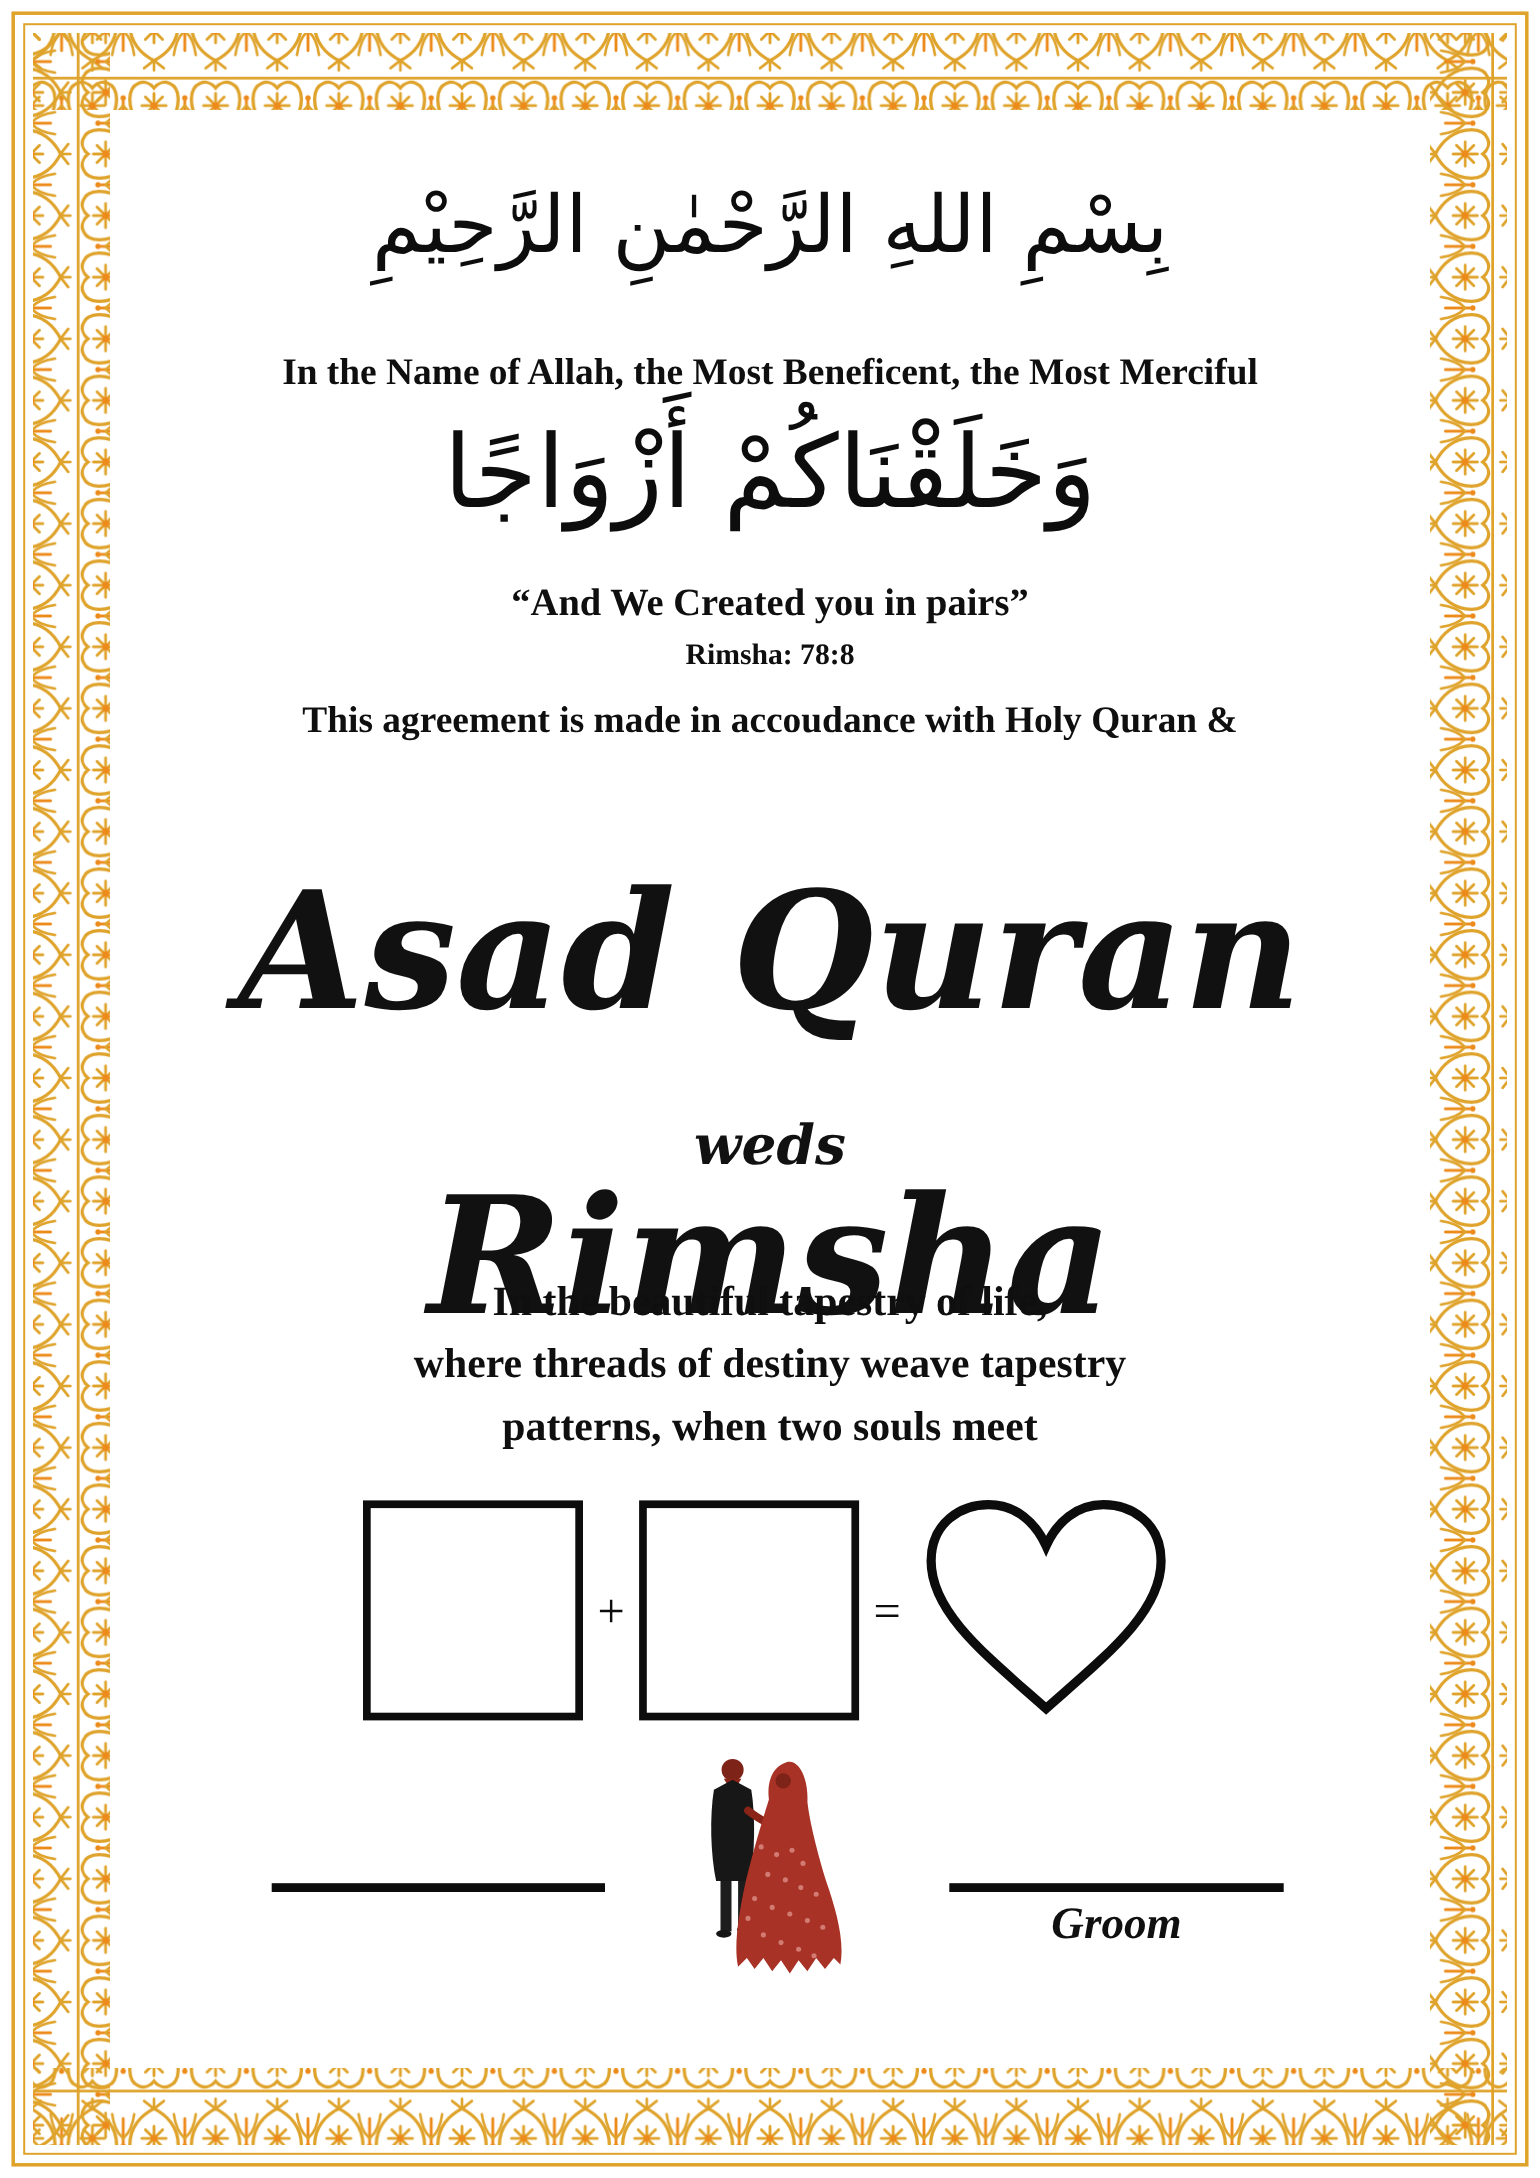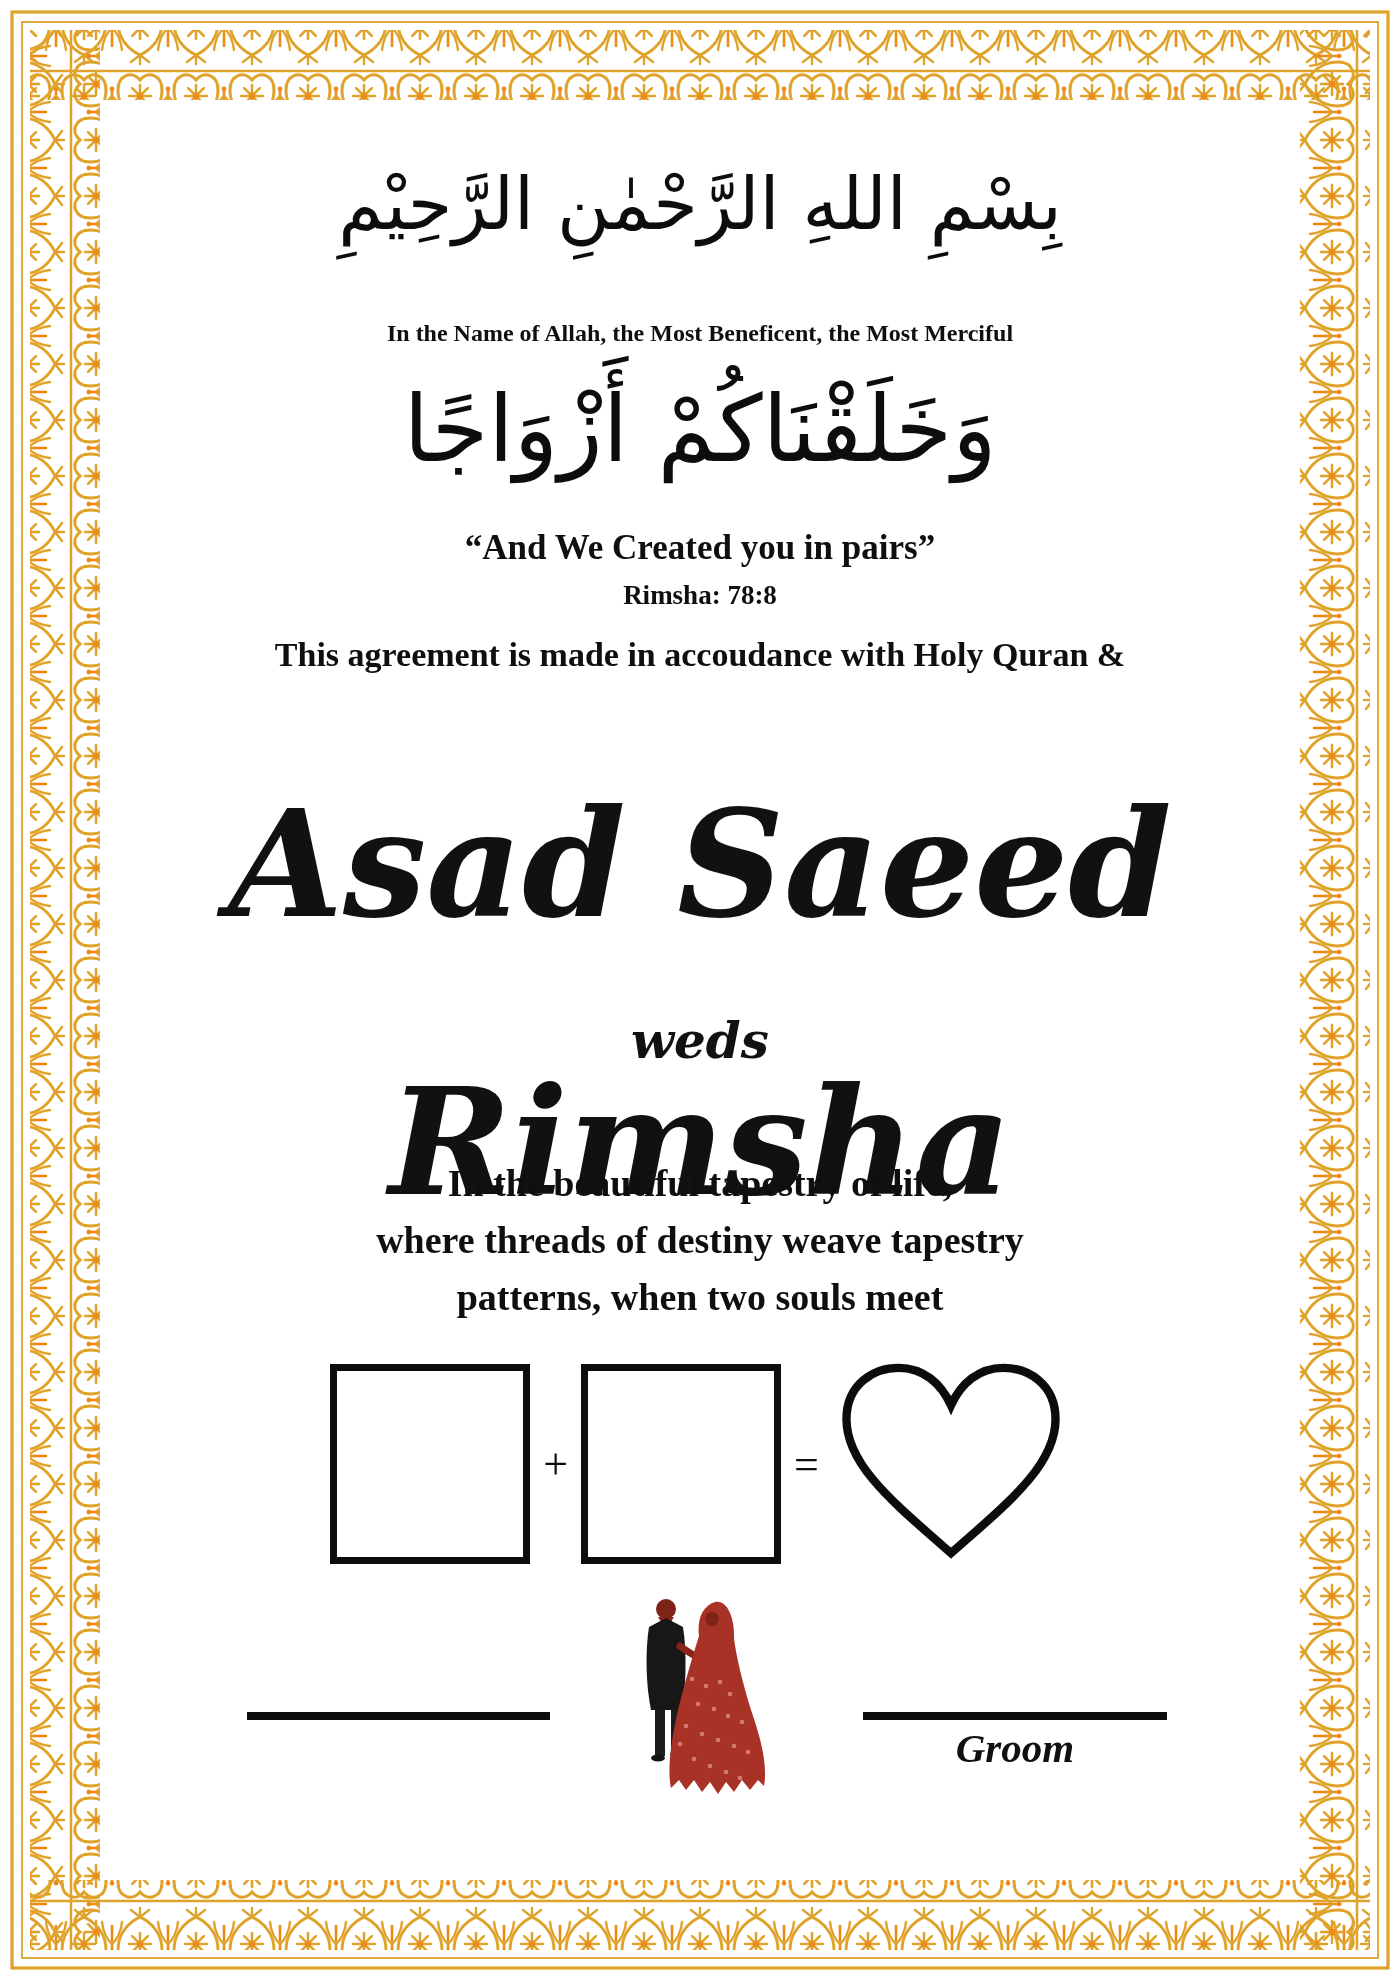--- a/index.html
+++ b/index.html
@@ -6,21 +6,21 @@
   body{width:1400px;height:1980px;background:#ffffff;position:relative;overflow:hidden;
        font-family:"Liberation Serif", serif;color:#111;}
   .page{position:absolute;inset:0;}
   .border-svg{position:absolute;inset:0;}
   .couple-svg{position:absolute;left:622px;top:1594px;}
   .block{position:absolute;left:100px;right:100px;text-align:center;}
   .arabic{font-family:"DejaVu Sans", sans-serif;direction:rtl;color:#0d0d0d;}
   .ar-bismillah{top:158px;font-size:72px;line-height:1.3;}
   .ar-verse{top:372px;font-size:92px;line-height:1.25;}
   .serif-bold{font-weight:bold;color:#0f0f0f;}
-  .bismillah-en{top:320px;font-size:24px;}
+  .bismillah-en{top:320px;font-size:34px;}
   .verse-en{top:528px;font-size:35px;}
   .verse-ref{top:580px;font-size:27px;}
   .agreement{top:632px;font-size:34px;line-height:1.33;}
   .script-name{font-family:"DejaVu Serif", serif;font-style:italic;font-weight:bold;line-height:1;}
   .name-groom{top:790px;font-size:148px;}
   .weds{top:1016px;font-size:50px;}
   .name-bride{top:1068px;font-size:148px;}
   .poem{top:1155px;font-size:38px;line-height:1.5;}
   .poem span{display:block;}
   .agreement span{display:block;}
@@ -100,21 +100,21 @@
   <div class="block arabic ar-verse" lang="ar">وَخَلَقْنَاكُمْ أَزْوَاجًا</div>
 
   <div class="block serif-bold verse-en">“And We Created you in pairs”</div>
 
   <div class="block serif-bold verse-ref">Rimsha: 78:8</div>
 
   <div class="block serif-bold agreement">
     <span>This agreement is made in accoudance with Holy Quran &amp;</span>
   </div>
 
-  <div class="block script-name name-groom">Asad Saeed</div>
+  <div class="block script-name name-groom">Asad Quran</div>
 
   <div class="block script-name weds">weds</div>
 
   <div class="block script-name name-bride">Rimsha</div>
 
   <div class="block serif-bold poem">
     <span>In the beautiful tapestry of life,</span>
     <span>where threads of destiny weave tapestry</span>
     <span>patterns, when two souls meet</span>
   </div>

